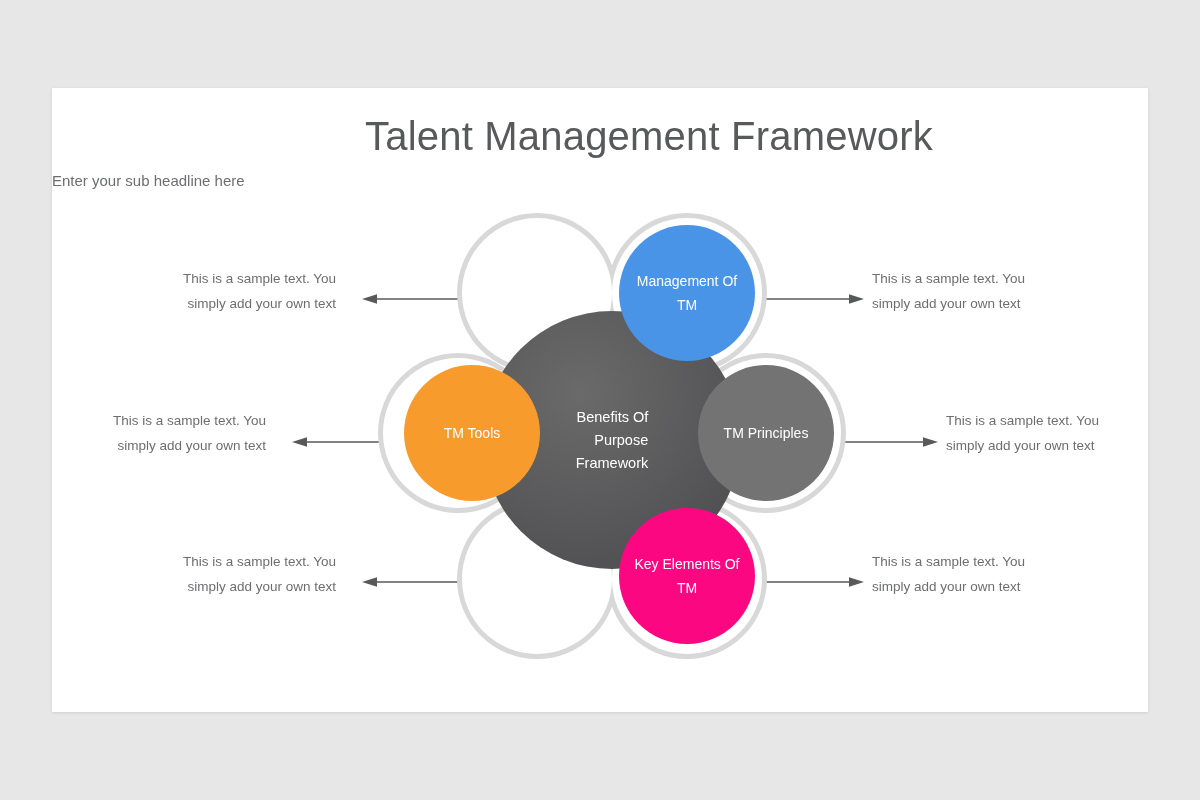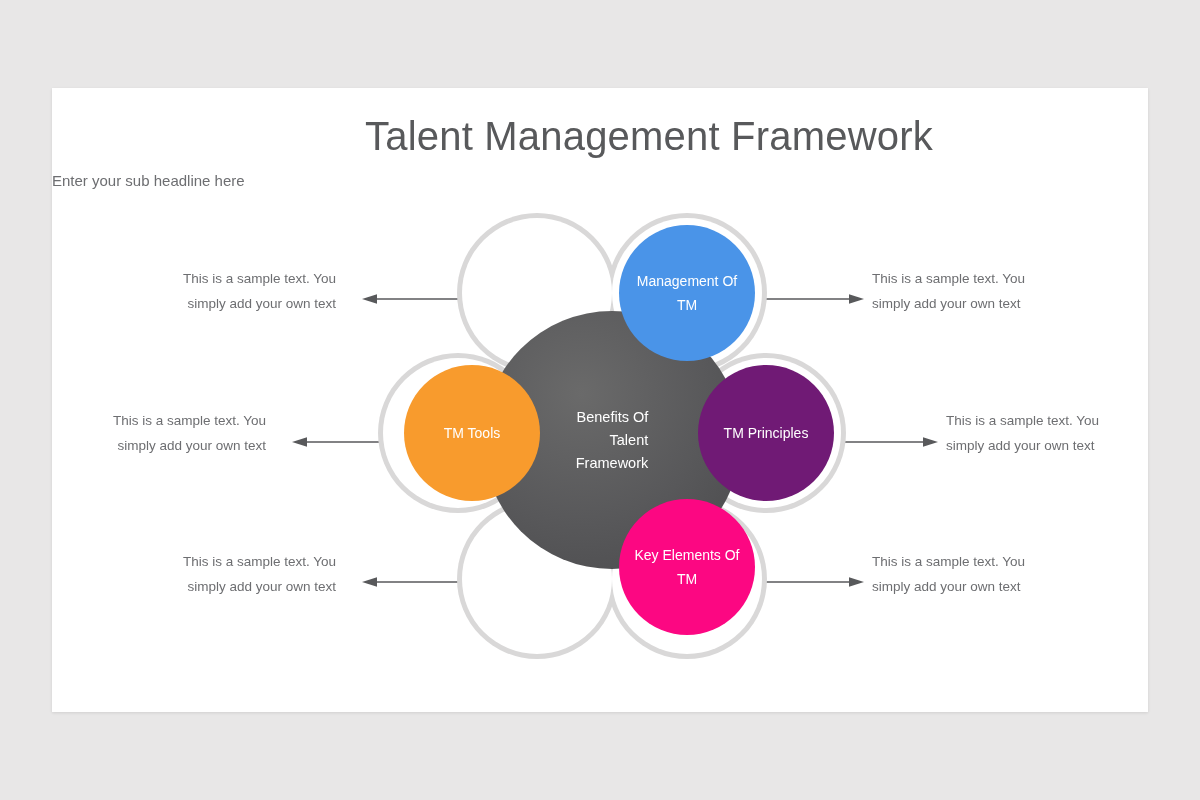--- a/index.html
+++ b/index.html
@@ -210,40 +210,40 @@
       <div class="gap" style="left:110px; top:5px;   width:150px; height:150px;"></div>
       <div class="gap" style="left:260px; top:5px;   width:150px; height:150px;"></div>
       <div class="gap" style="left:339px; top:145px; width:150px; height:150px;"></div>
       <div class="gap" style="left:260px; top:291px; width:150px; height:150px;"></div>
       <div class="gap" style="left:110px; top:291px; width:150px; height:150px;"></div>
       <div class="gap" style="left:31px;  top:145px; width:150px; height:150px;"></div>
 
       <div class="hub" style="left:131px; top:98px; width:258px; height:258px;">
         <div>
           <div>Benefits Of</div>
-          <div>Talent</div>
+          <div>Purpose</div>
           <div>Framework</div>
         </div>
       </div>
 
 
       <div class="node" style="left:267px; top:12px; width:136px; height:136px; background:#4a94e8;">
         <div>
           <div>Management Of</div>
           <div>TM</div>
         </div>
       </div>
 
-      <div class="node" style="left:346px; top:152px; width:136px; height:136px; background:#701a75;">
+      <div class="node" style="left:346px; top:152px; width:136px; height:136px; background:#737373;">
         <div>
           <div>TM Principles</div>
         </div>
       </div>
 
-      <div class="node" style="left:267px; top:286px; width:136px; height:136px; background:#fc0782;">
+      <div class="node" style="left:267px; top:295px; width:136px; height:136px; background:#fc0782;">
         <div>
           <div>Key Elements Of</div>
           <div>TM</div>
         </div>
       </div>
 
 
       <div class="node" style="left:52px; top:152px; width:136px; height:136px; background:#f89b2d;">
         <div>
           <div>TM Tools</div>

